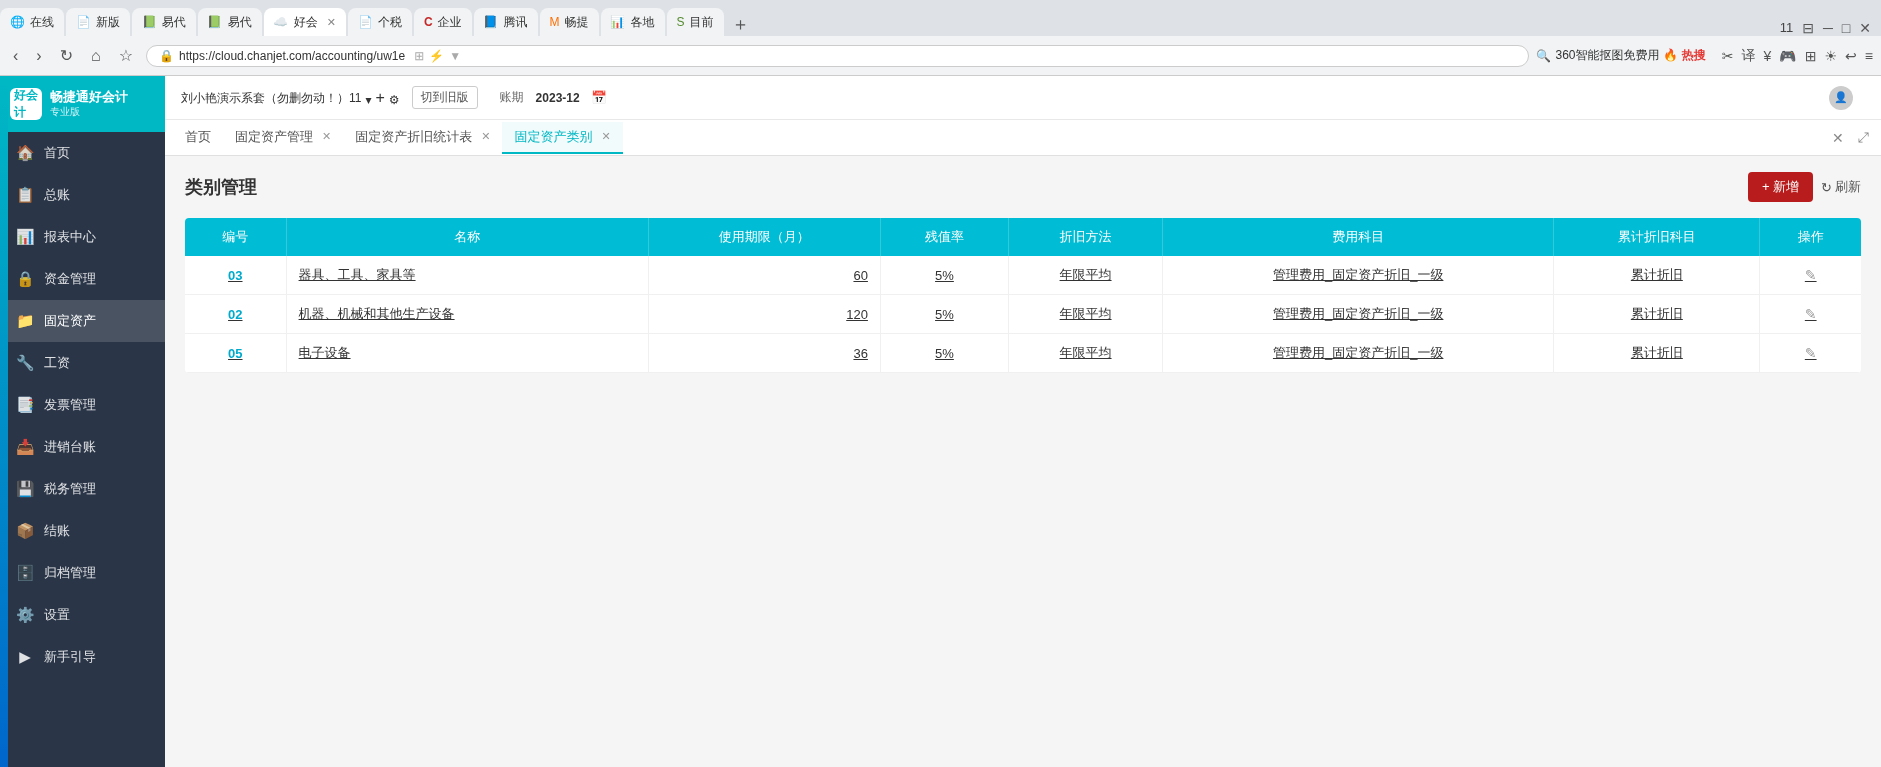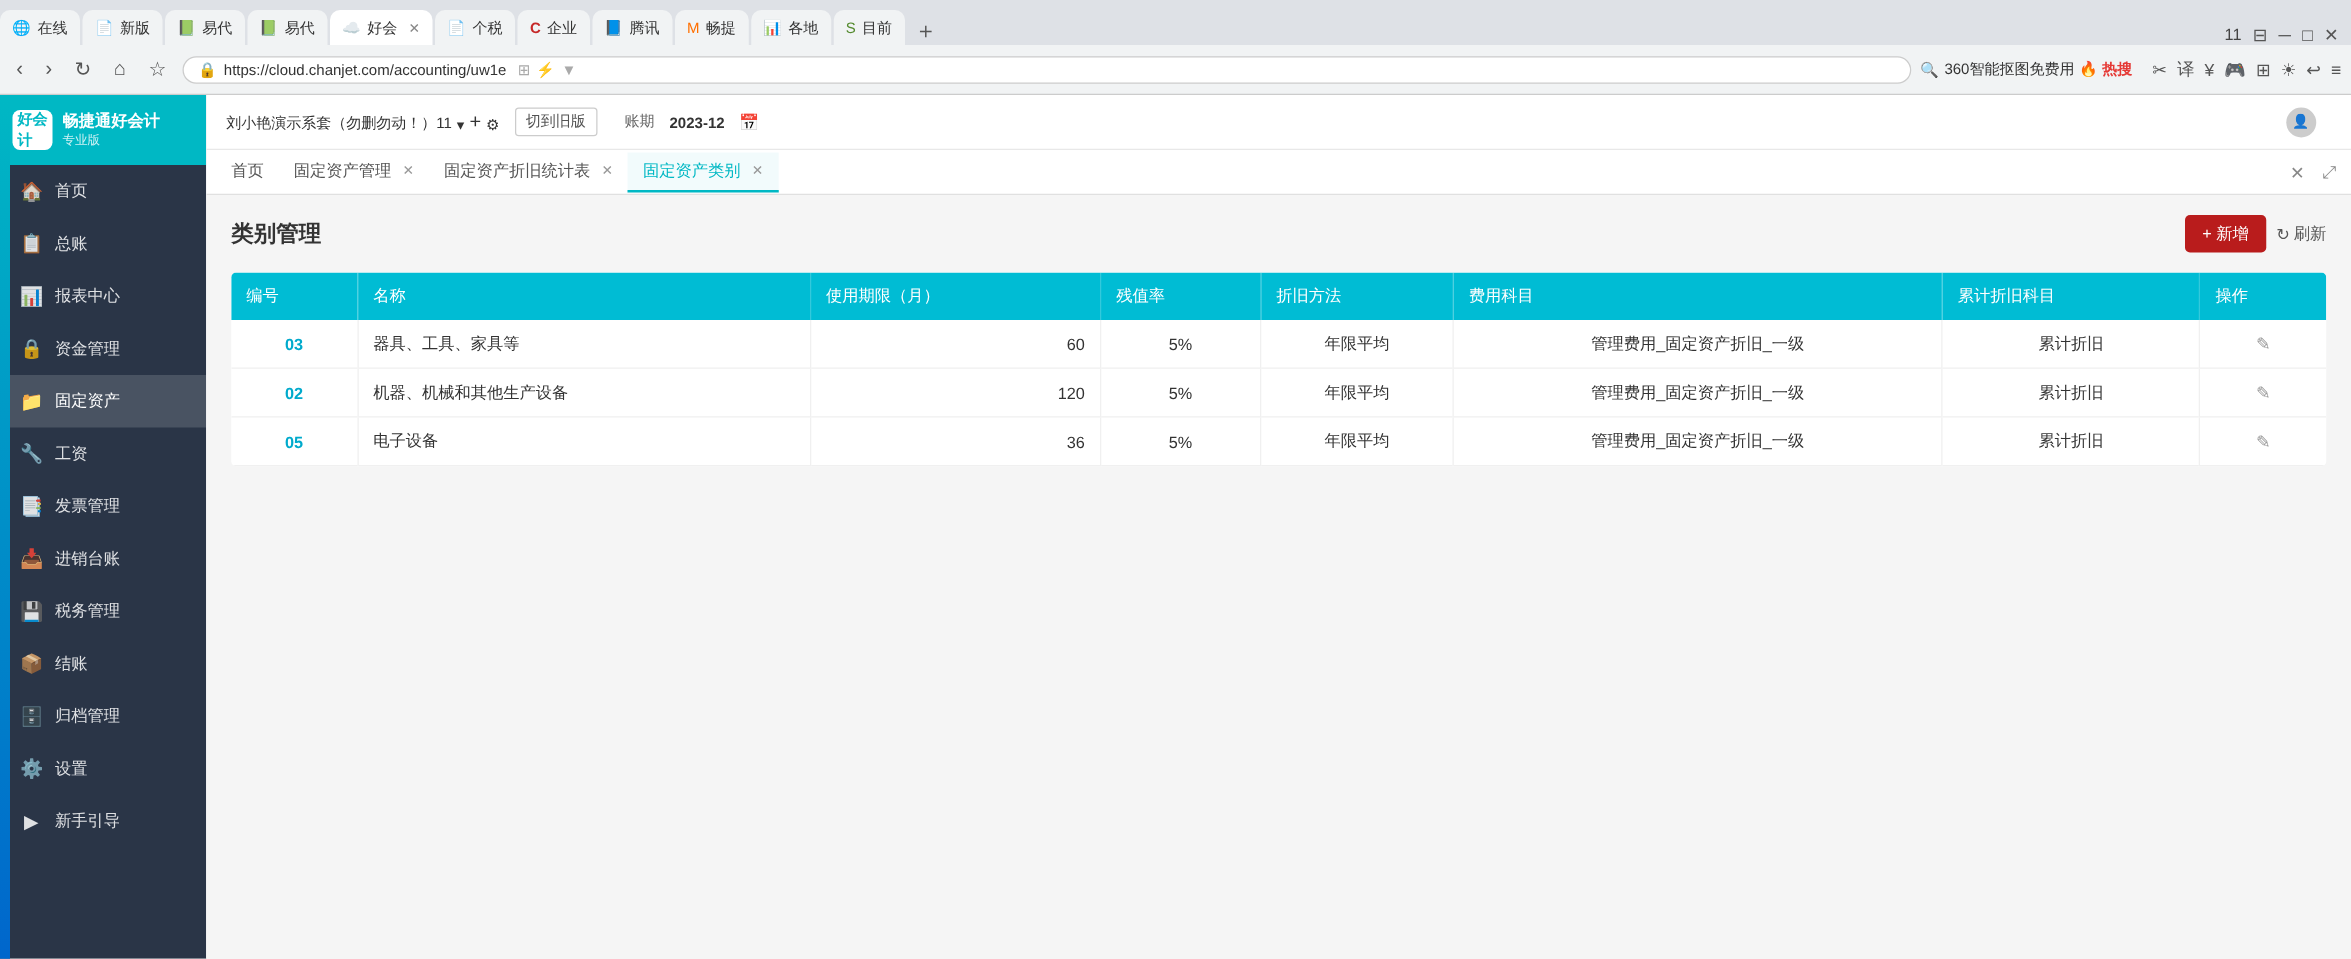--- a/index.html
+++ b/index.html
@@ -56,24 +56,24 @@
     .main-content { flex: 1; padding: 16px 20px; overflow-y: auto; background: #f5f5f5; }
     .page-header { display: flex; align-items: center; justify-content: space-between; margin-bottom: 16px; }
     .page-title { font-size: 18px; font-weight: bold; color: #333; }
     .header-actions { display: flex; gap: 8px; align-items: center; }
     .btn-new { background: #b91c1c; color: #fff; border: none; border-radius: 4px; padding: 6px 14px; font-size: 13px; cursor: pointer; display: flex; align-items: center; gap: 4px; }
     .btn-refresh { background: none; border: none; color: #555; font-size: 13px; cursor: pointer; display: flex; align-items: center; gap: 3px; }
 
     
     .data-table { width: 100%; border-collapse: collapse; background: #fff; border-radius: 4px; overflow: hidden; }
     .data-table thead tr { background: #00bcd4; }
-    .data-table thead th { color: #fff; padding: 10px 12px; text-align: left; font-weight: normal; font-size: 13px; border-right: 1px solid rgba(255,255,255,0.2); }
+    .data-table thead th { color: #fff; padding: 10px 12px; text-align: center; font-weight: normal; font-size: 13px; border-right: 1px solid rgba(255,255,255,0.2); }
     .data-table thead th:last-child { border-right: none; }
     .data-table tbody tr { border-bottom: 1px solid #f0f0f0; }
-    .data-table tbody td { padding: 10px 12px; text-align: center; font-size: 13px; color: #333; border-right: 1px solid #f0f0f0; }
+    .data-table tbody td { padding: 10px 12px; text-align: center; font-size: 13px; color: #333; border-right: 1px solid #f0f0f0; text-decoration: underline; }
     .data-table tbody td:nth-child(2) { text-align: left; }
     .data-table tbody td:nth-child(3) { text-align: right; }
     .data-table tbody td:last-child { border-right: none; }
     .row-id { color: #00aacc; font-weight: bold; }
     .edit-icon { color: #999; cursor: pointer; font-size: 14px; }
 
     .left-accent { position: fixed; left: 0; top: 76px; width: 8px; height: calc(767px - 76px); background: linear-gradient(to bottom, #00b8c4, #0066cc); z-index: 100; }
   </style>
 </head>
 <body>

